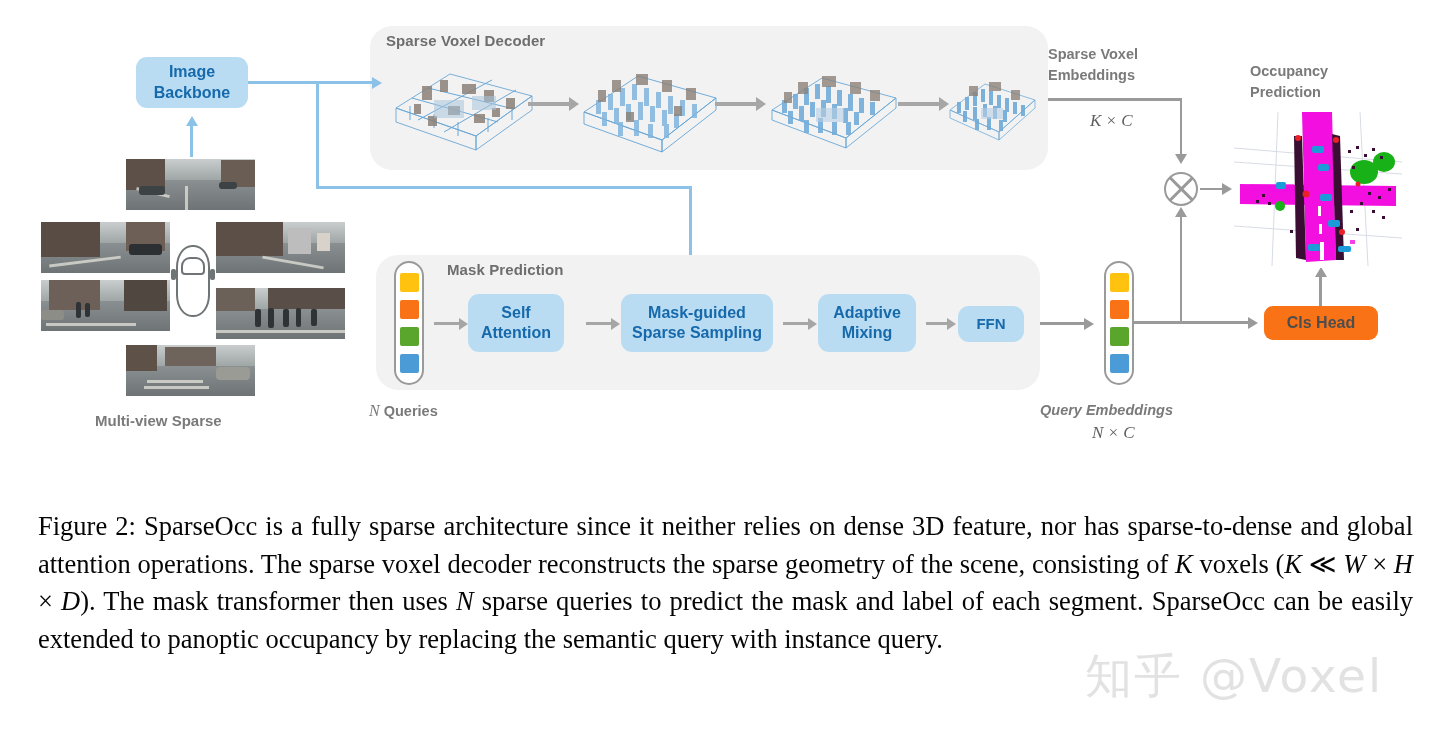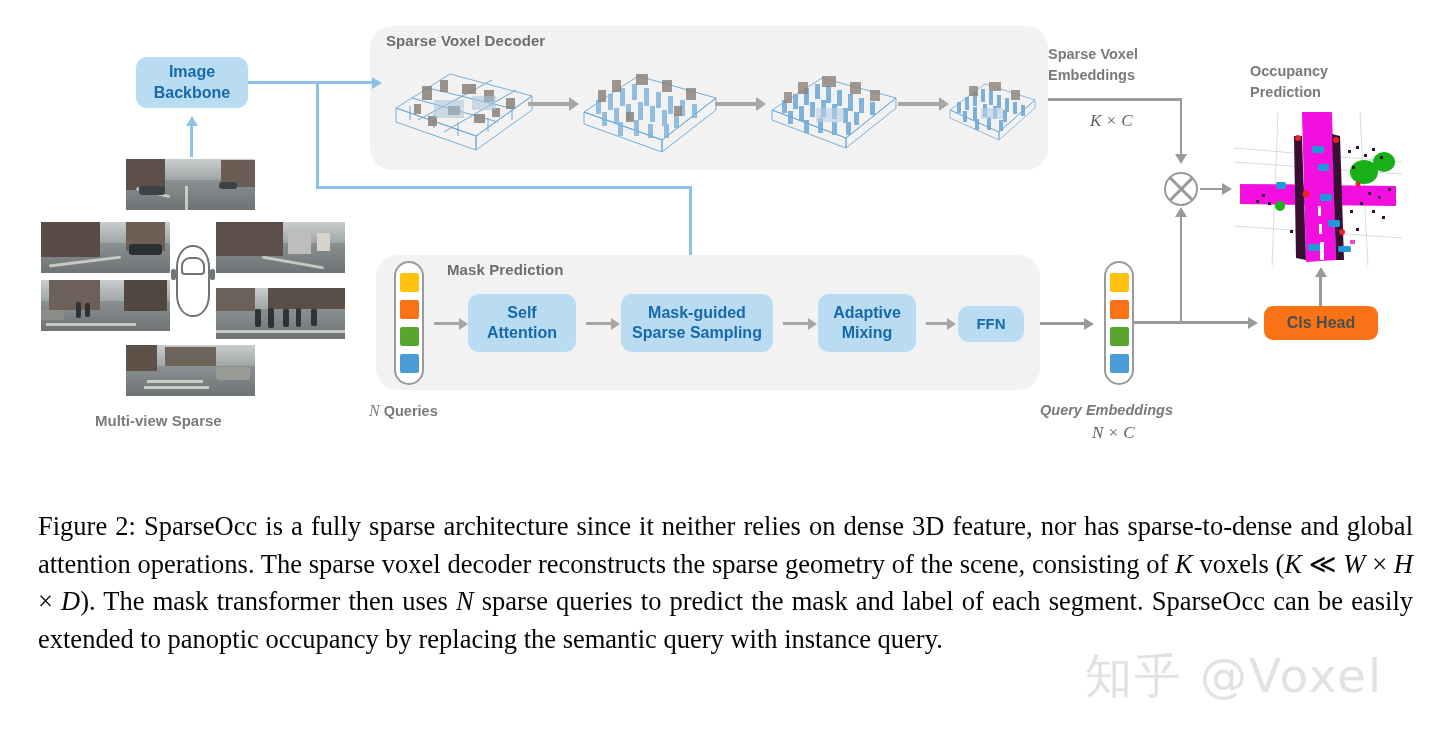--- a/index.html
+++ b/index.html
@@ -380,21 +380,21 @@
     <div class="qchip" style="background:#5AA52C;"></div>
     <div class="qchip" style="background:#4A9BD6;"></div>
   </div>
   <div class="lblmix" style="left:369px;top:402px;">
     <i>N</i>
     <span>Queries</span>
   </div>
 
   <div class="sarrow thin" style="left:434px;top:322px;width:26px;"></div>
 
-  <div class="mod" style="left:468px;top:294px;width:108px;height:58px;white-space:pre-line;">Self
+  <div class="mod" style="left:468px;top:294px;width:96px;height:58px;white-space:pre-line;">Self
 Attention</div>
 
   <div class="sarrow thin" style="left:586px;top:322px;width:26px;"></div>
 
   <div class="mod" style="left:621px;top:294px;width:152px;height:58px;white-space:pre-line;">Mask-guided
 Sparse Sampling</div>
 
   <div class="sarrow thin" style="left:783px;top:322px;width:26px;"></div>
 
   <div class="mod" style="left:818px;top:294px;width:98px;height:58px;white-space:pre-line;">Adaptive

